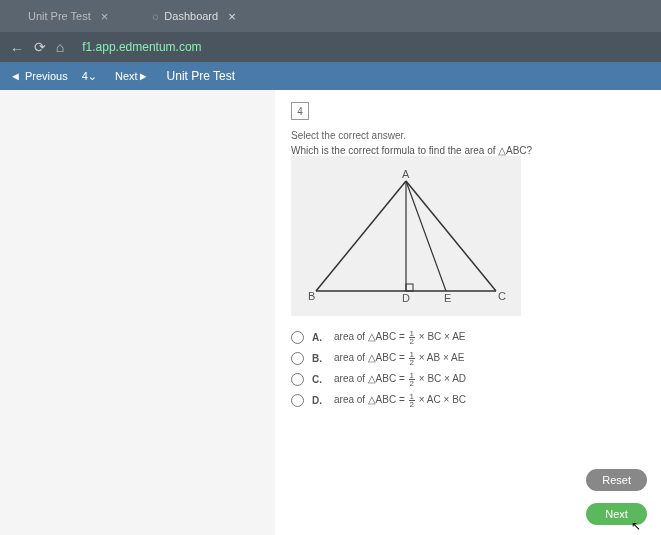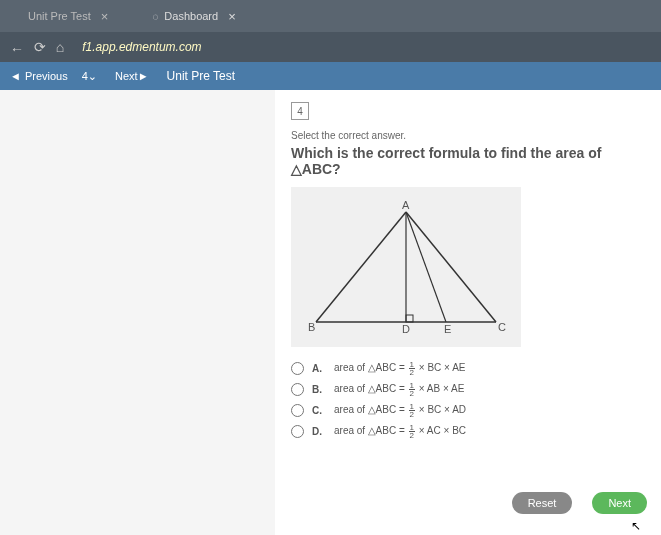--- a/index.html
+++ b/index.html
@@ -6,48 +6,48 @@
     body { width: 661px; height: 535px; background: #e8e8e8; overflow: hidden; }
     
     .browser-tabs { background: #5a6570; height: 32px; display: flex; align-items: center; padding: 0 8px; color: #bbb; font-size: 11px; }
     .tab { padding: 4px 20px; margin-right: 4px; display: flex; align-items: center; }
     .tab.active { color: #ddd; }
     .tab-close { margin-left: 10px; font-size: 13px; }
     .tab-icon { margin-right: 6px; font-size: 10px; }
     
     .browser-bar { background: #4a5560; height: 30px; display: flex; align-items: center; padding: 0 10px; color: #ccc; font-size: 12px; }
     .nav-btn { margin-right: 10px; font-size: 14px; }
-    .url { margin-left: 8px; color: #fef9c3; font-style: italic; }
+    .url { margin-left: 8px; color: #86efac; }
     
     .app-bar { background: #4a7ba8; height: 28px; display: flex; align-items: center; padding: 0 10px; color: #fff; font-size: 11px; }
     .app-nav { margin-right: 14px; display: flex; align-items: center; }
     .app-nav-item { margin-right: 4px; }
     .app-title { font-size: 12px; }
     
     .content-area { display: flex; height: calc(535px - 90px); }
     .sidebar { width: 275px; background: #f5f5f5; }
     .main { flex: 1; background: #fff; padding: 12px 16px; position: relative; overflow: hidden; }
     
     .qnum { width: 18px; height: 18px; border: 1px solid #999; display: flex; align-items: center; justify-content: center; font-size: 10px; color: #666; margin-bottom: 10px; }
     .instruction { font-size: 10px; color: #666; margin-bottom: 4px; }
-    .question { font-size: 14px; color: #555; font-weight: bold; margin-bottom: 10px; }
+    .question { font-size: 10px; color: #555; font-weight: normal; }
     
     .figure { background: #f0f0f0; padding: 10px; width: 230px; margin-bottom: 14px; }
     .figure svg { display: block; }
     .vlabel { font-size: 11px; fill: #555; font-family: Arial; }
     
     .options { font-size: 10px; color: #555; }
     .option { display: flex; align-items: center; margin-bottom: 6px; }
     .option input { margin-right: 8px; }
     .opt-letter { font-weight: bold; margin-right: 8px; width: 14px; }
     .frac { display: inline-block; font-size: 8px; line-height: 7px; text-align: center; vertical-align: middle; margin: 0 1px; }
     .frac .n { border-bottom: 1px solid #555; display: block; padding: 0 1px; }
     .frac .d { display: block; padding: 0 1px; }
     
-    .footer-btns { position: absolute; bottom: 21px; right: 14px; display: flex; gap: 20px; }
+    .footer-btns { position: absolute; bottom: 10px; right: 14px; display: flex; gap: 12px; flex-direction: column; }
     .btn { padding: 5px 16px; border-radius: 12px; font-size: 11px; color: #fff; border: none; cursor: pointer; }
     .btn-reset { background: #888; }
     .btn-next { background: #5cb85c; }
     .cursor { position: absolute; bottom: 2px; right: 20px; font-size: 12px; pointer-events: none; }
   </style>
 </head>
 <body>
 
 <div class="browser-tabs">
   <div class="tab">

